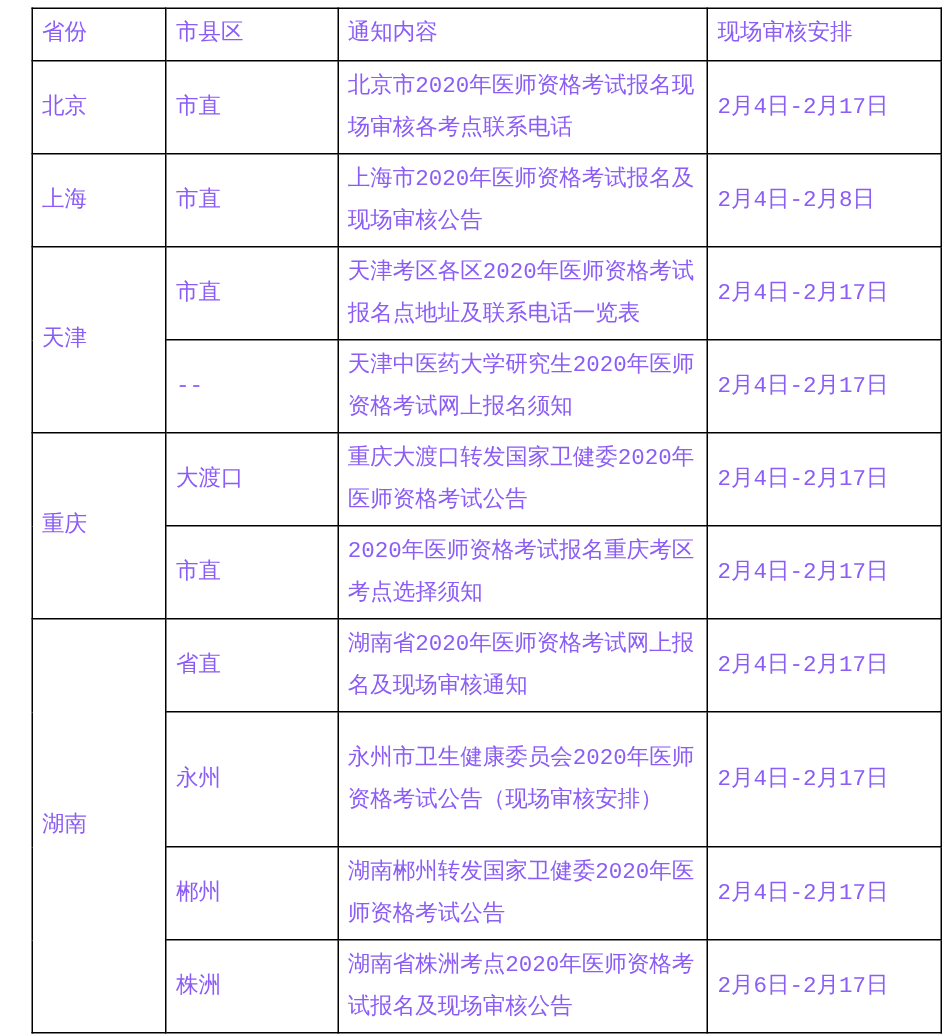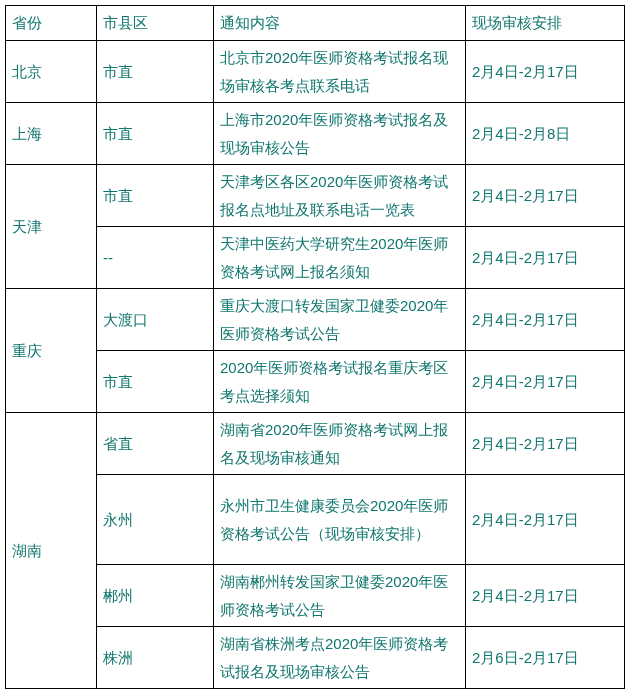--- a/index.html
+++ b/index.html
@@ -1,22 +1,22 @@
 <!DOCTYPE html>
 <html><head>
 <meta charset="utf-8">
 <style>
   html, body { margin: 0; padding: 0; background: #ffffff; }
   body { width: 628px; height: 690px; overflow: hidden; position: relative; }
   table.notice-table {
-    position: absolute; left: 5px; top: 5px;
+    position: absolute; left: 21px; top: 5px;
     border-collapse: collapse;
-    font-family: Liberation Sans, sans-serif;
+    font-family: Liberation Mono, monospace;
     font-size: 15px;
-    color: #0f766e;
+    color: #8b5cf6;
     table-layout: fixed;
   }
   table.notice-table td, table.notice-table th {
     border: 1px solid #000000;
     padding: 0 6px;
     vertical-align: middle;
     text-align: left;
     font-weight: normal;
     line-height: 28px;
     word-break: break-all;

